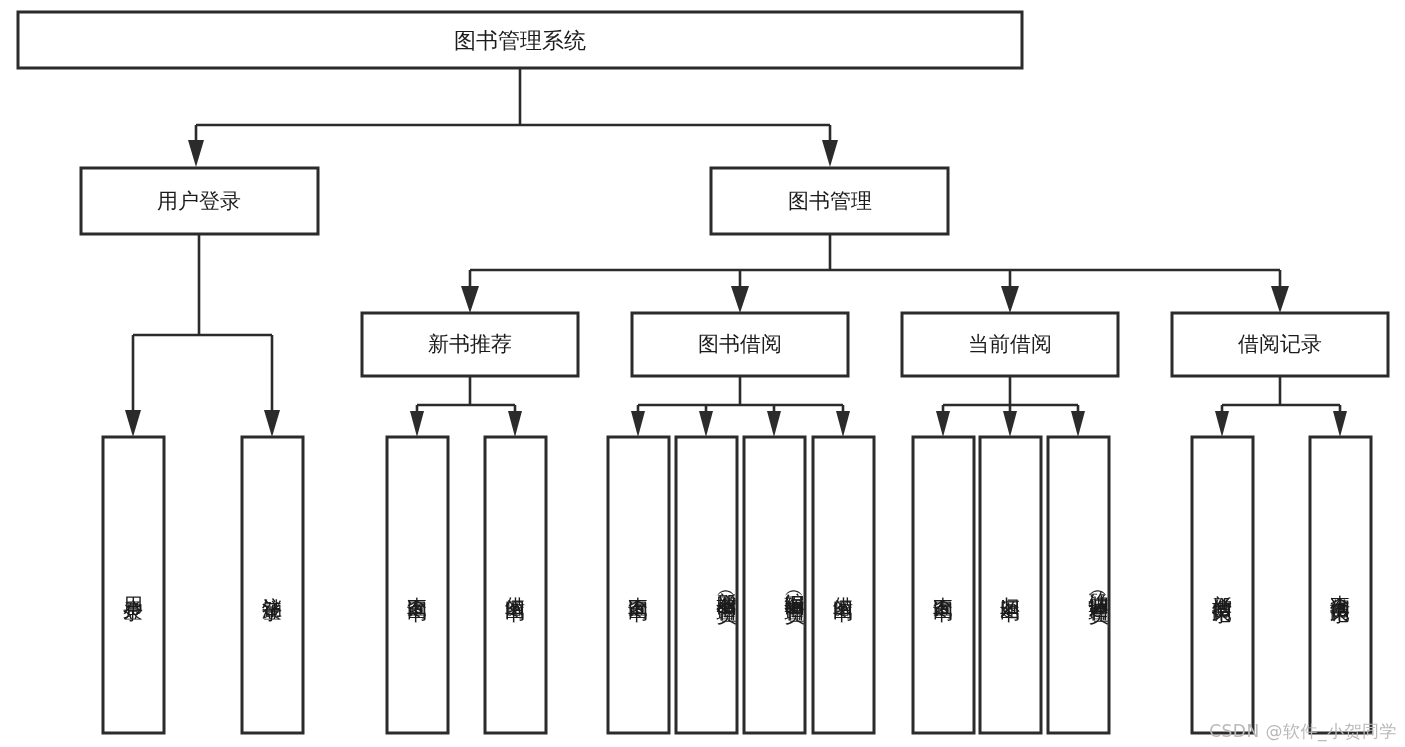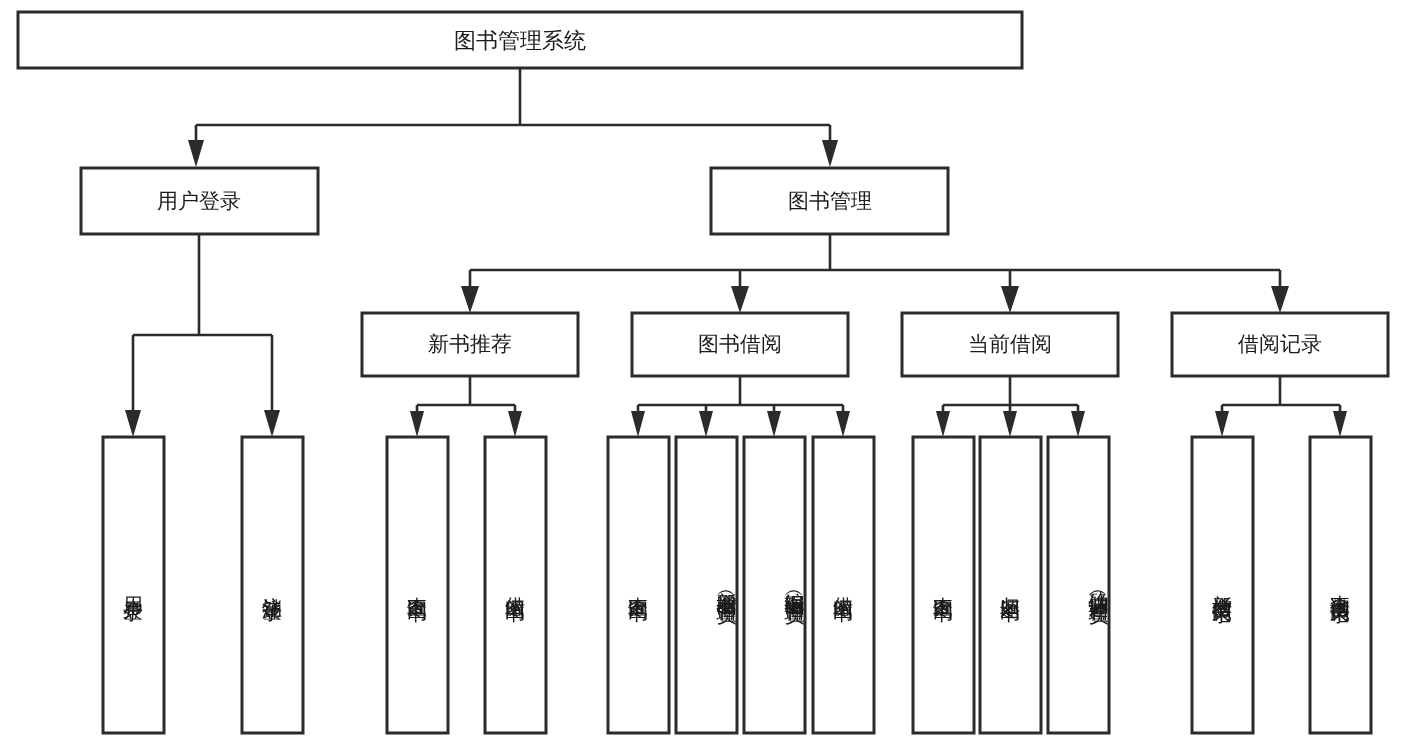--- a/index.html
+++ b/index.html
@@ -211,14 +211,15 @@
   <div class="vlabel" style="left:608px;  top:437px; width:61px; height:296px;">查询图书</div>
   <div class="vlabel" style="left:676px;  top:437px; width:61px; height:296px; align-items:flex-start;">新增图书（管理员）</div>
   <div class="vlabel" style="left:744px;  top:437px; width:61px; height:296px; align-items:flex-start;">编辑图书（管理员）</div>
   <div class="vlabel" style="left:813px;  top:437px; width:61px; height:296px;">借阅图书</div>
   <div class="vlabel" style="left:913px;  top:437px; width:61px; height:296px;">查询图书</div>
   <div class="vlabel" style="left:980px;  top:437px; width:61px; height:296px;">归还图书</div>
   <div class="vlabel" style="left:1048px; top:437px; width:61px; height:296px; align-items:flex-start;">确认归还（管理员）</div>
   <div class="vlabel" style="left:1192px; top:437px; width:61px; height:296px;">新增借阅记录</div>
   <div class="vlabel" style="left:1310px; top:437px; width:61px; height:296px;">查询借阅记录</div>
 
+  <div class="watermark">CSDN @软件_小贺同学</div>
 
 </div>
 
 </body></html>

